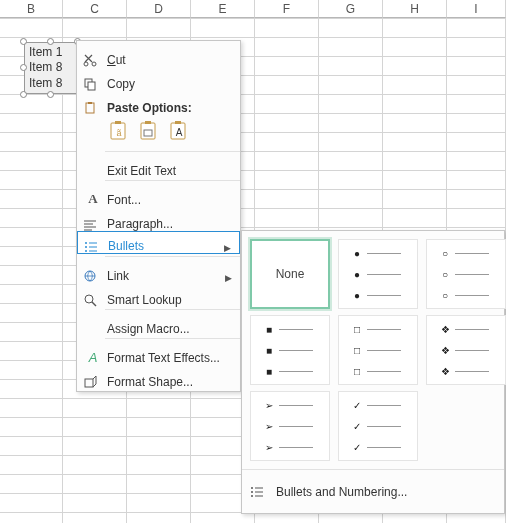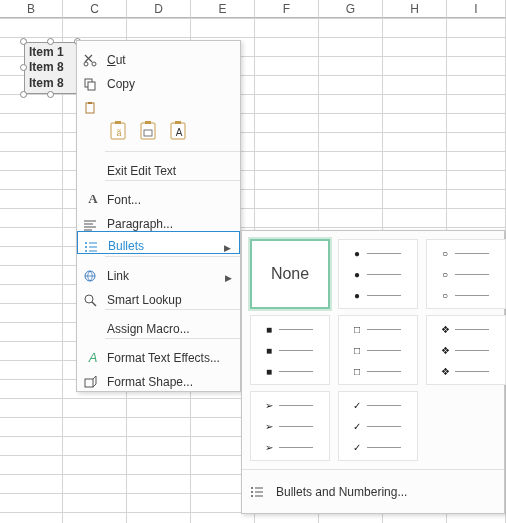--- a/index.html
+++ b/index.html
@@ -52,21 +52,21 @@
     height: 52px;
     background: #f0f0f0;
     border: 1px solid #999;
     display: flex;
     flex-direction: column;
     justify-content: space-around;
     padding: 2px 4px;
     font-size: 12px;
     color: #333;
   }
-  .textbox div { line-height: 15px; font-weight: bold; }
+  .textbox div { line-height: 15px; }
   .handle {
     position: absolute;
     width: 7px; height: 7px;
     border: 1px solid #888;
     background: #fff;
     border-radius: 50%;
   }
   
   .menu {
     position: absolute;
@@ -156,21 +156,21 @@
     position: relative;
   }
   .bullet-opt.selected {
     border: 2px solid #7fc9a9;
     outline: 2px solid #cfe9dd;
   }
   .bullet-opt.none {
     align-items: center;
     padding-left: 0;
     color: #444;
-    font-size: 16px;
+    font-size: 12px;
   }
   .brow {
     display: flex;
     align-items: center;
     gap: 6px;
   }
   .bline {
     width: 34px;
     height: 0;
     border-top: 1px solid #999;
@@ -273,20 +273,21 @@
     </span>
     <span class="mlabel">Copy</span>
   </div>
   <div class="menu-item">
     <span class="micon">
       <svg width="14" height="14" viewBox="0 0 14 14">
           <rect x="3" y="2" width="8" height="10" fill="none" stroke="#b07d3a"></rect>
           <rect x="5" y="1" width="4" height="2" fill="#b07d3a"></rect>
         </svg>
     </span>
+    <span class="mlabel" style="font-weight:bold">Paste Options:</span>
   </div>
   <div class="paste-row">
     <div class="paste-btn">
       <svg width="20" height="22" viewBox="0 0 20 22">
           <rect x="2" y="3" width="14" height="16" rx="1" fill="#fff" stroke="#c49a4a"></rect>
           <rect x="6" y="1" width="6" height="3" fill="#c49a4a"></rect>
           <text x="10" y="16" font-size="9" text-anchor="middle" fill="#c49a4a">ã</text>
         </svg>
     </div>
     <div class="paste-btn">

